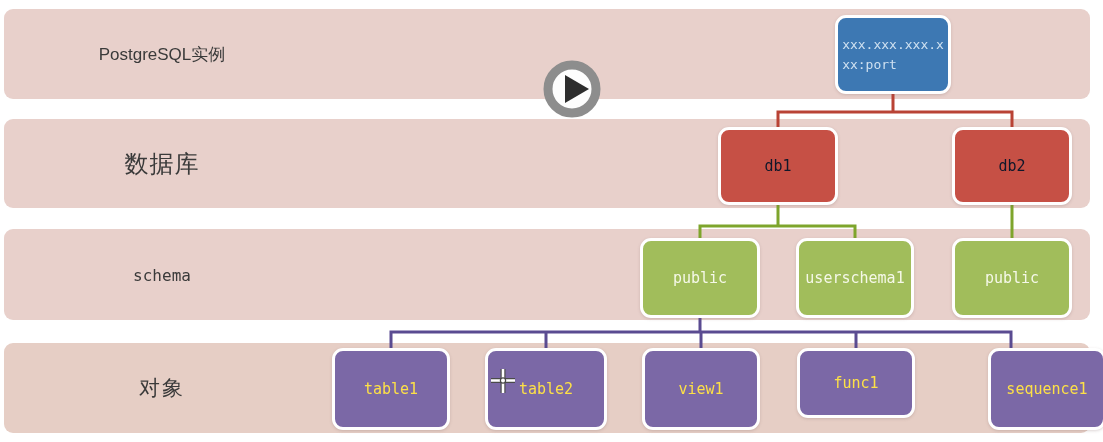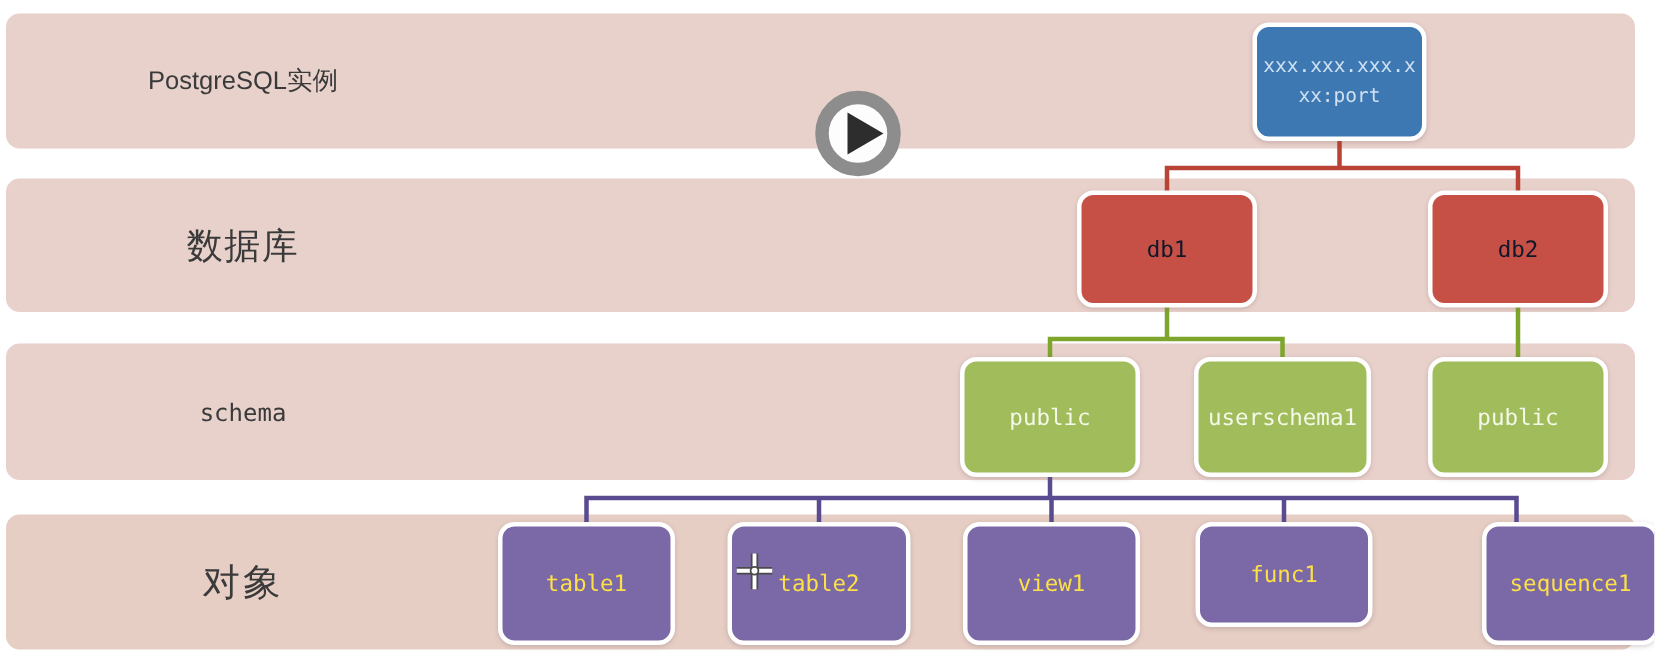--- a/index.html
+++ b/index.html
@@ -27,42 +27,41 @@
     position: absolute;
     left: 158px;
     top: 50%;
     transform: translate(-50%, -50%);
     color: #3a3a3a;
     white-space: nowrap;
   }
   .band-1 .band-label { font-size: 17px; }
   .band-2 .band-label { font-size: 24px; letter-spacing: 1px; }
   .band-3 .band-label { font-size: 16px; font-family: "DejaVu Sans Mono", monospace; text-align: center; }
-  .band-4 .band-label { font-size: 25px; letter-spacing: 2px; }
+  .band-4 .band-label { font-size: 21px; letter-spacing: 2px; }
   
   .connectors {
     position: absolute;
     left: 0; top: 0;
     width: 1103px; height: 442px;
     pointer-events: none;
   }
   .conn { fill: none; stroke-width: 3px; }
   .conn-red    { stroke: #b94335; }
   .conn-green  { stroke: #7ea52c; }
   .conn-purple { stroke: #5a4b91; }
   
   .node {
     position: absolute;
     box-sizing: border-box;
     border: 3px solid #ffffff;
     border-radius: 11px;
     display: flex;
     align-items: center;
     justify-content: center;
-    text-align: center;
     font-family: "DejaVu Sans Mono", monospace;
     font-size: 15px;
     box-shadow: 0 1px 3px rgba(120, 90, 90, 0.25);
   }
   .n-blue   { background: #3d78b3; color: #cfe1f1; font-size: 13px; line-height: 1.5; white-space: pre-line; }
   .n-red    { background: #c65045; color: #0f172a; }
   .n-green  { background: #a1bd5b; color: #f5f8e8; }
   .n-purple { background: #7b68a6; color: #fde047; }
   .node-instance    { left: 835px; top: 15px;  width: 116px; height: 79px; }
   .node-db1         { left: 718px; top: 127px; width: 120px; height: 78px; }

